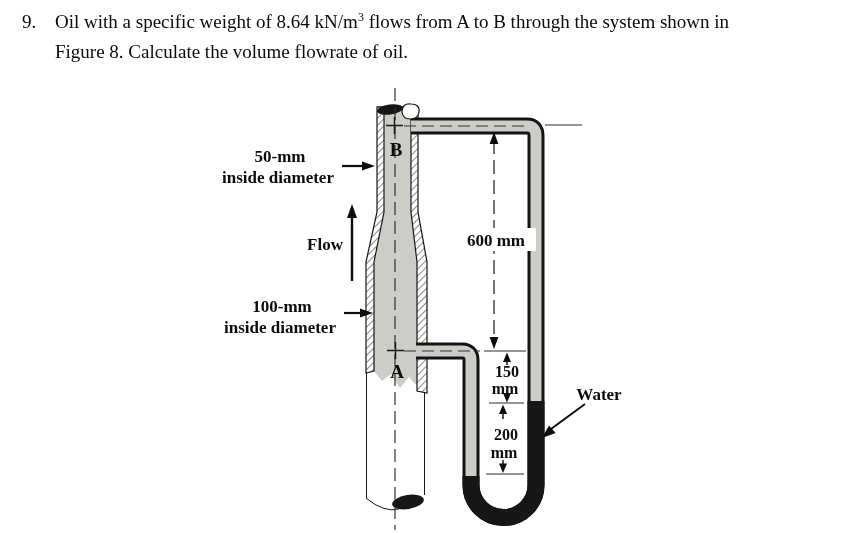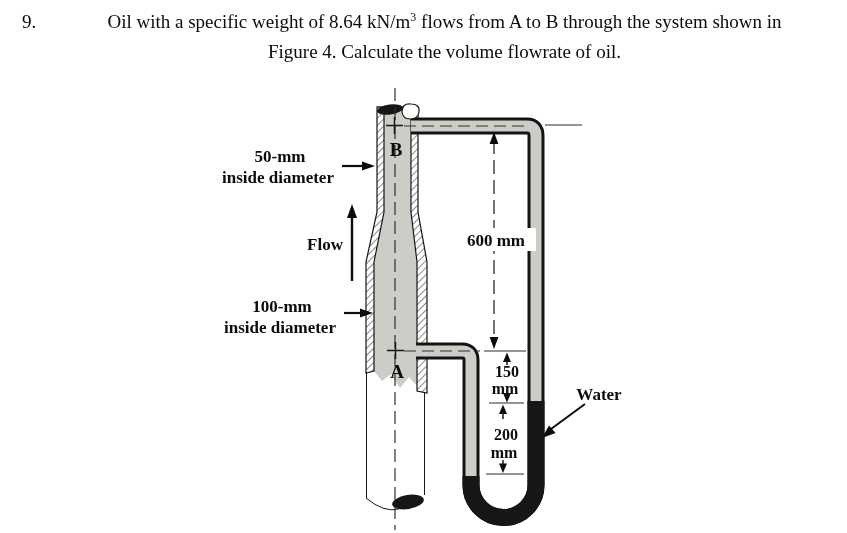--- a/index.html
+++ b/index.html
@@ -1,40 +1,40 @@
 <!DOCTYPE html>
 <html><head>
 <meta charset="utf-8">
 <style>
   html,body{margin:0;padding:0;background:#ffffff;}
   body{width:847px;height:533px;position:relative;overflow:hidden;
        font-family:"Liberation Serif",serif;color:#0b0b0b;}
   .problem{position:absolute;left:22px;top:7px;width:812px;display:flex;
            font-size:19px;line-height:30px;}
   .problem-number{width:33px;flex:0 0 33px;}
-  .problem-text{flex:1;text-align:center;}
+  .problem-text{flex:1;}
   .problem-text sup{font-size:12px;line-height:0;}
   svg{position:absolute;left:0;top:0;}
   .fig-label{font-family:"Liberation Serif",serif;font-weight:bold;
              font-size:17px;fill:#0c0c0c;}
   .fig-label-sm{font-family:"Liberation Serif",serif;font-weight:bold;
                 font-size:16px;fill:#0c0c0c;}
   .fig-point{font-family:"Liberation Serif",serif;font-weight:bold;
              font-size:19px;fill:#0c0c0c;}
   .thin{stroke:#1a1a1a;stroke-width:1;}
   .arrowfill{fill:#0c0c0c;stroke:none;}
 </style>
 </head>
 <body>
 
 <div class="problem">
   <span class="problem-number">9.</span>
   <div class="problem-text">
     <div><span>Oil with a specific weight of 8.64 kN/m</span><sup>3</sup><span> flows from A to B through the system shown in</span></div>
-    <div>Figure 4. Calculate the volume flowrate of oil.</div>
+    <div>Figure 8. Calculate the volume flowrate of oil.</div>
   </div>
 </div>
 
 <svg width="847" height="533" viewBox="0 0 847 533">
   <defs>
     <pattern id="hatch" patternUnits="userSpaceOnUse" width="5" height="5" patternTransform="rotate(45)">
       <line x1="0" y1="0" x2="0" y2="5" stroke="#2a2a2a" stroke-width="1.1"></line>
     </pattern>
   </defs>
 

